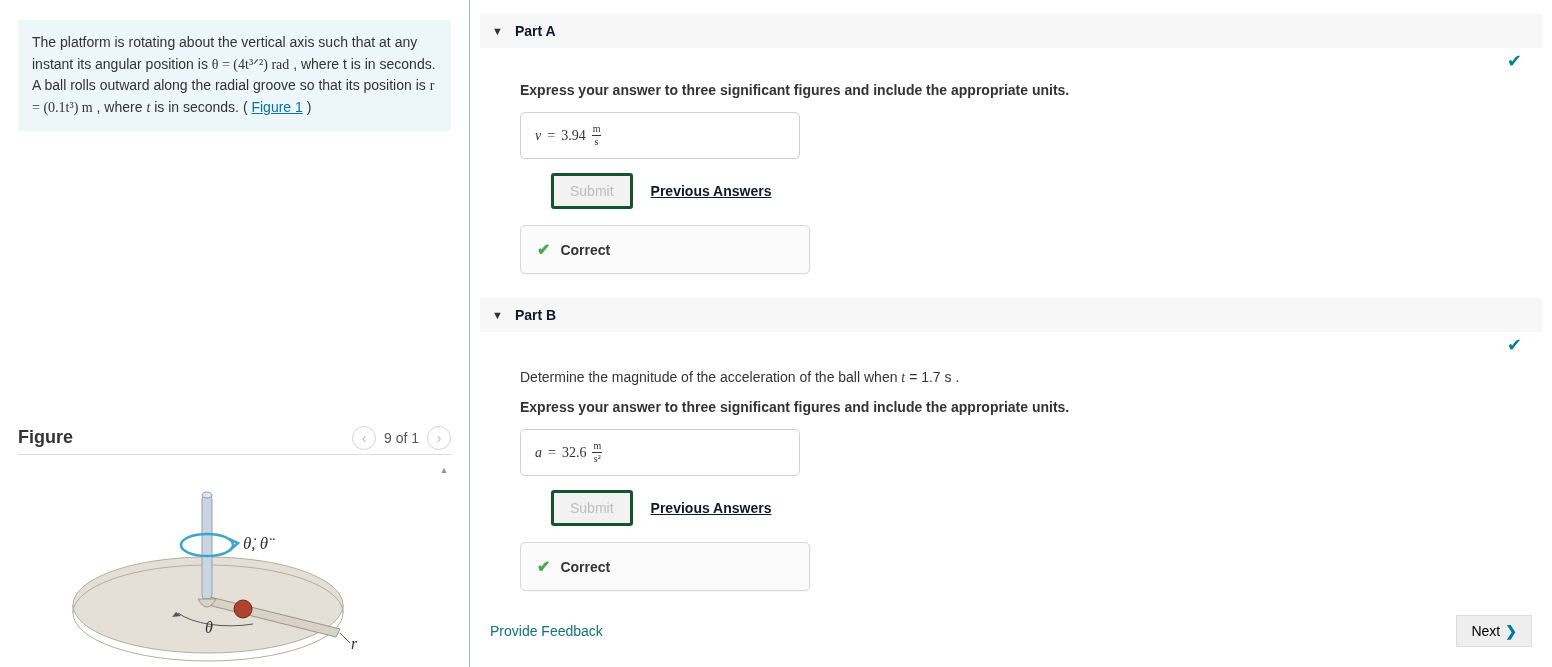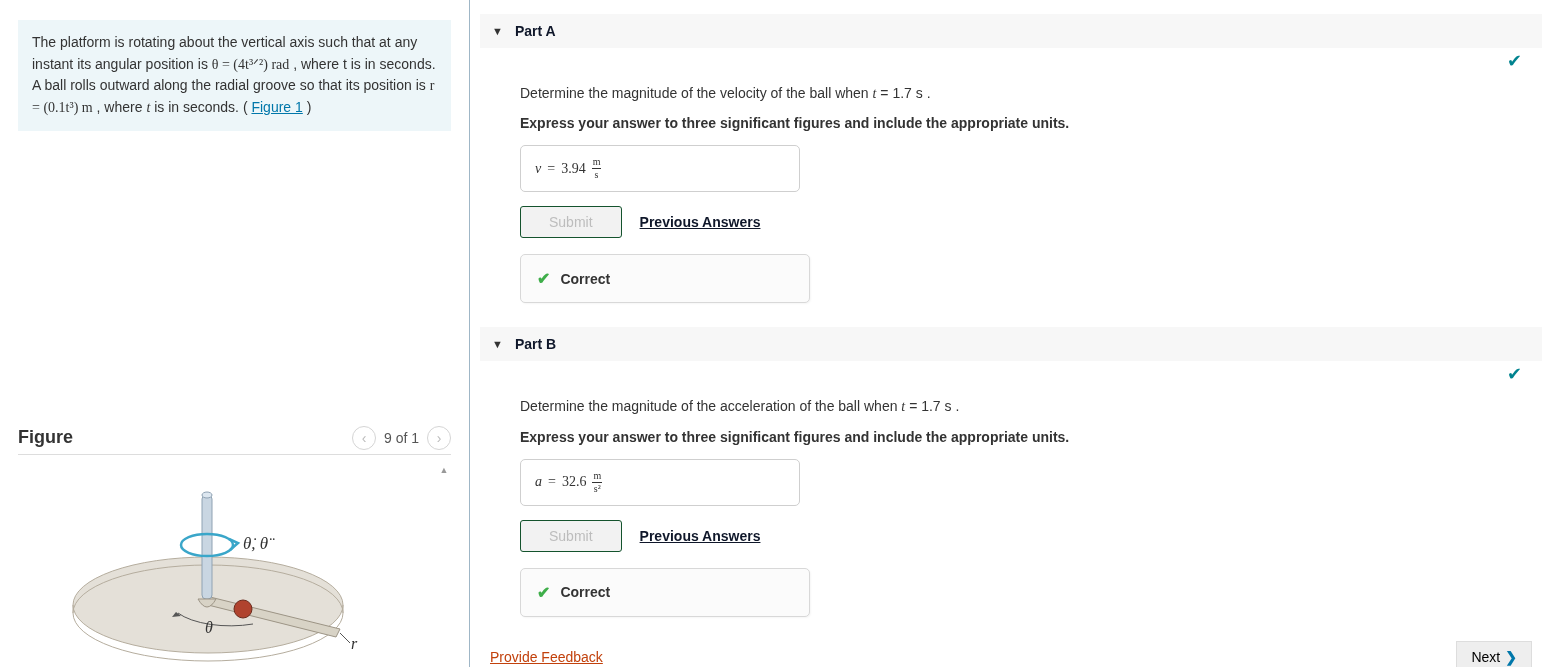--- a/index.html
+++ b/index.html
@@ -26,27 +26,27 @@
   .part-check-row { text-align: right; padding: 2px 20px 0 0; }
   .part-check { color: #00838f; font-size: 18px; }
   .part-body { padding: 10px 0 10px 40px; }
   .question { margin-bottom: 10px; font-size: 14px; line-height: 1.6; }
   .instruction { font-weight: 700; font-size: 14px; margin-bottom: 14px; }
   .answer-box { border: 1px solid #cfcfcf; border-radius: 5px; padding: 11px 14px; width: 280px; font-family: Georgia, "Times New Roman", serif; font-size: 14px; display: flex; align-items: center; gap: 6px; }
   .fraction { display: inline-flex; flex-direction: column; align-items: center; font-size: 10px; line-height: 1; }
   .fraction .num { border-bottom: 1px solid #333; padding: 0 1px 1px; }
   .fraction .den { padding-top: 1px; }
   .btn-row { margin-top: 14px; display: flex; align-items: center; gap: 18px; }
-  .submit-btn { background: #f2f2f2; border: 1px solid #14532d; color: #bdbdbd; padding: 7px 28px; border-radius: 3px; font-size: 14px; cursor: default; }
+  .submit-btn { background: #f2f2f2; border: 3px solid #14532d; color: #bdbdbd; padding: 7px 16px; border-radius: 3px; font-size: 14px; cursor: default; margin-left: 31px; }
   .prev-link { color: #0f172a; text-decoration: underline; font-weight: 600; font-size: 14px; cursor: pointer; }
   .feedback-box { margin-top: 16px; border: 1px solid #d8d8d8; border-radius: 5px; background: #fbfbfb; padding: 14px 16px; width: 290px; box-shadow: 1px 1px 2px rgba(0,0,0,0.04); display: flex; align-items: center; gap: 10px; }
   .feedback-box .check-ic { color: #3fae4a; font-size: 16px; font-weight: bold; }
   .feedback-box .fb-text { font-weight: 700; font-size: 14px; }
   .footer-row { display: flex; align-items: center; padding: 14px 10px 4px 10px; }
-  .provide-link { color: #c2410c; text-decoration: underline; font-size: 14px; cursor: pointer; text-align: right; }
+  .provide-link { color: #0f766e; font-size: 14px; cursor: pointer; text-align: right; }
   .next-btn { margin-left: auto; background: #eeeeee; border: 1px solid #ddd; padding: 7px 14px; font-size: 14px; cursor: pointer; display: inline-flex; align-items: center; gap: 5px; }
   .next-btn .chev { color: #0077aa; font-weight: bold; }
   .it { font-style: italic; font-family: Georgia, serif; }
 </style>
 </head>
 <body>
 
 <div class="layout">
   <div class="left-panel">
     <div class="problem-box">
@@ -107,25 +107,20 @@
 
   <div class="right-panel">
 
     <div class="part-block">
       <div class="part-header">
         <span class="part-caret">▼</span>
         <span class="part-title">Part A</span>
       </div>
       <div class="part-check-row"><span class="part-check">✔</span></div>
       <div class="part-body">
-        <div class="question">
-          <span>Determine the magnitude of the velocity of the ball when </span>
-          <span class="it">t</span>
-          <span> = 1.7 s .</span>
-        </div>
         <div class="instruction">Express your answer to three significant figures and include the appropriate units.</div>
         <div class="answer-box">
           <span class="it">v</span>
           <span> = </span>
           <span>3.94</span>
           <span class="fraction">
             <span class="num">m</span>
             <span class="den">s</span>
           </span>
         </div>

